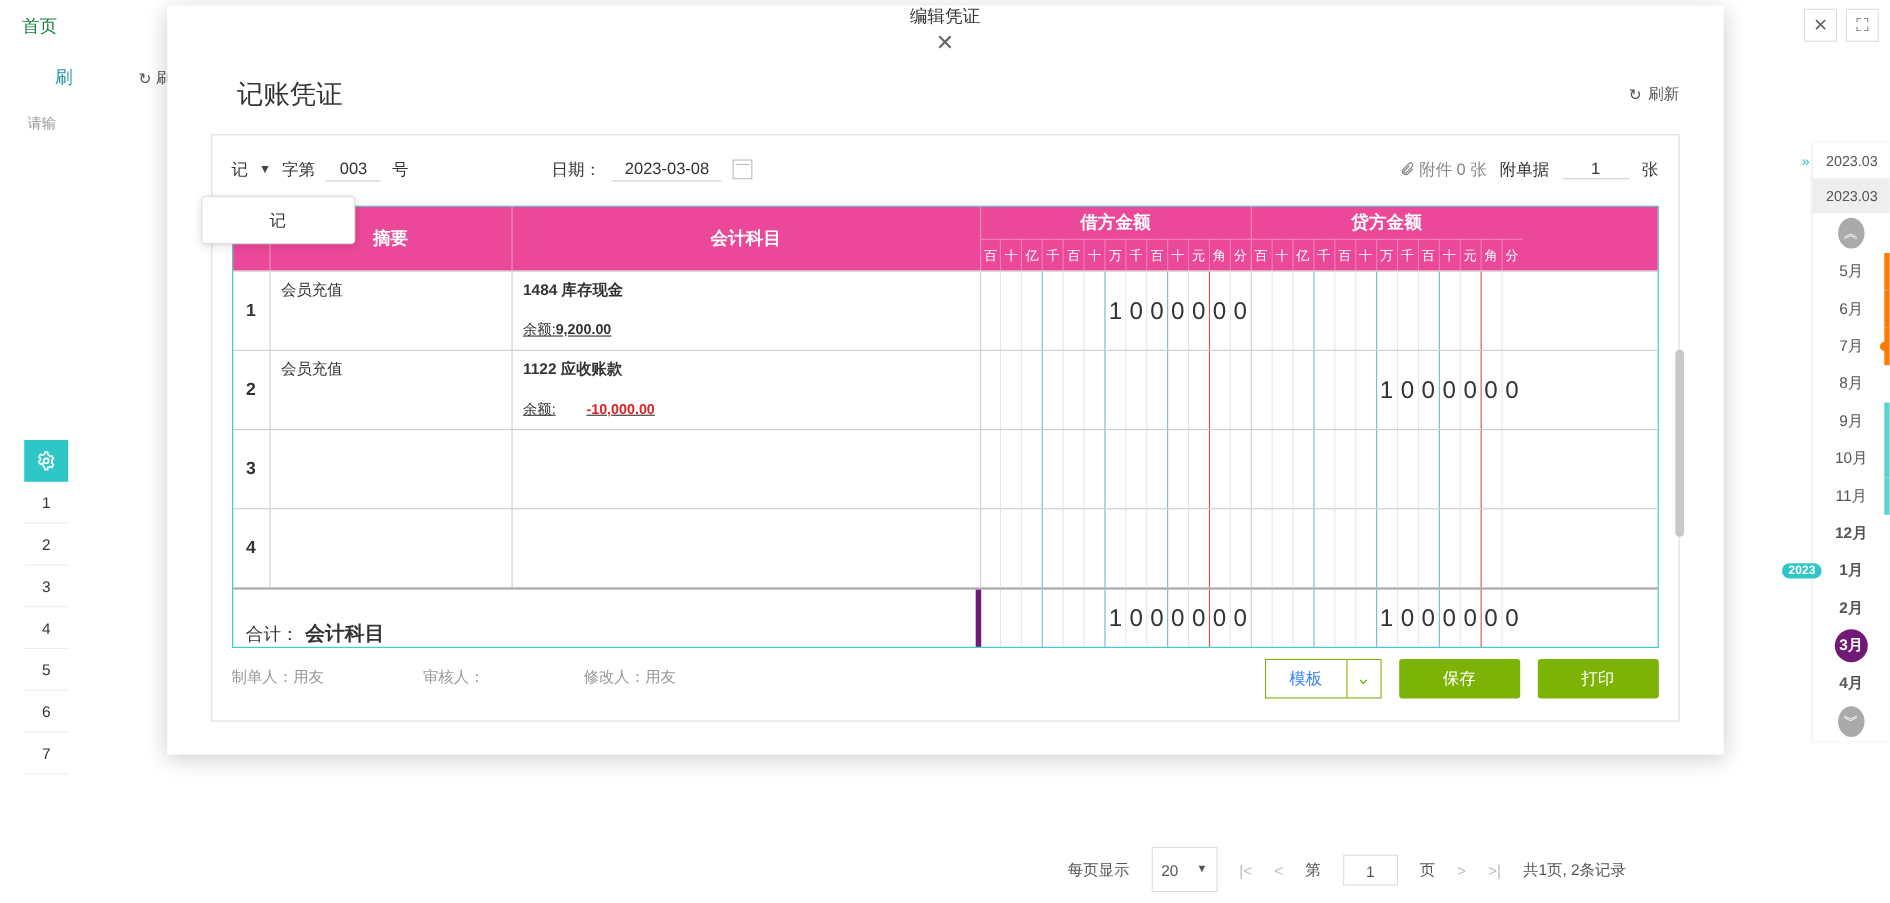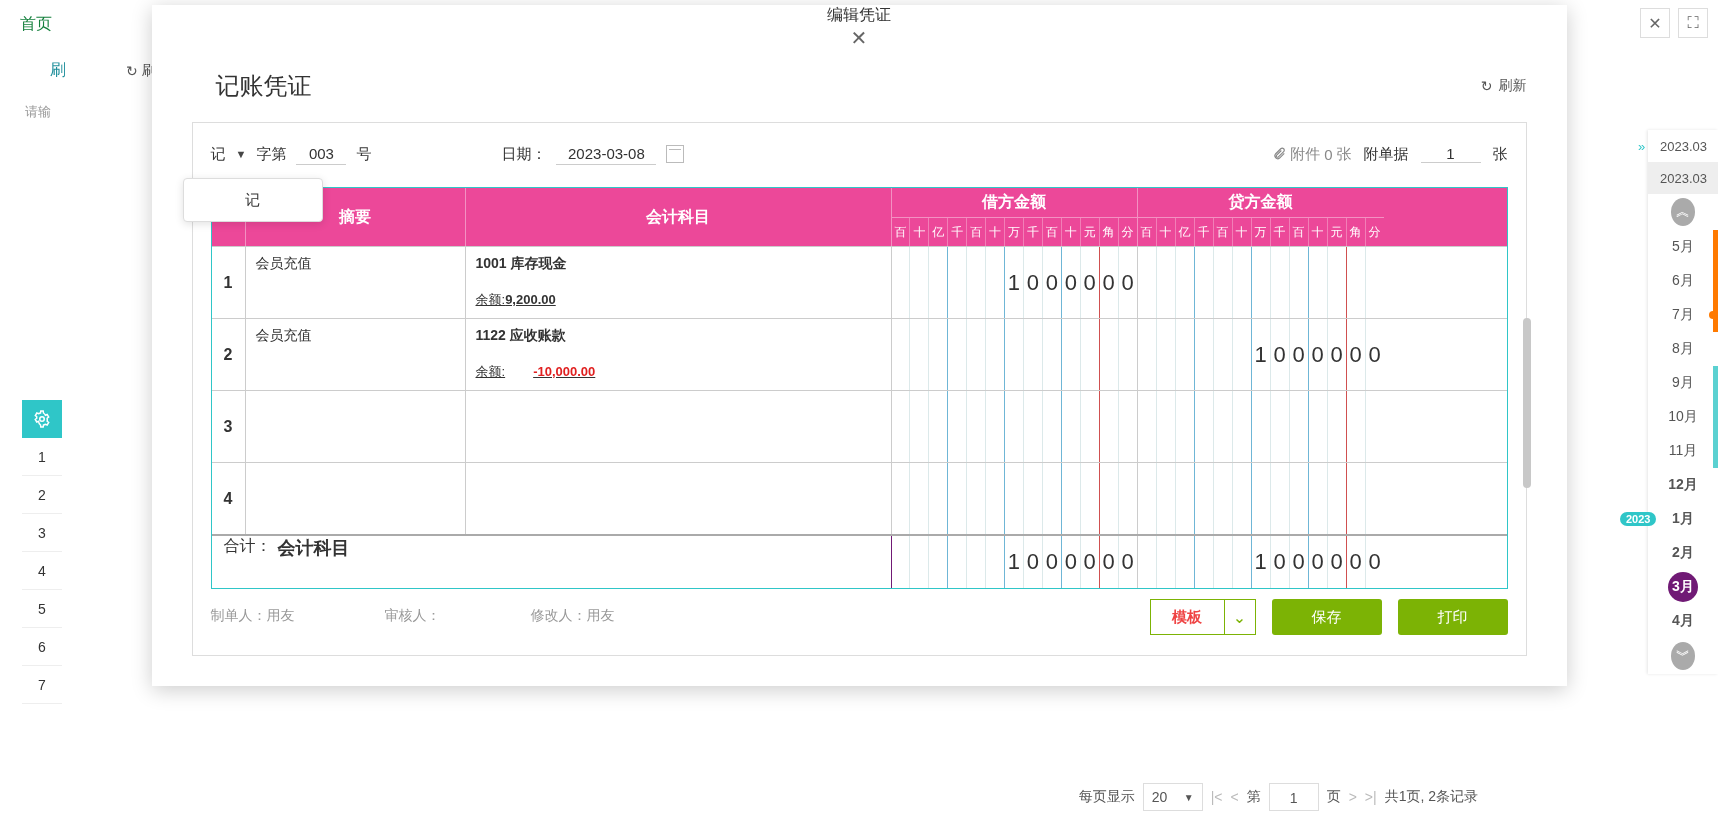--- a/index.html
+++ b/index.html
@@ -22,22 +22,22 @@
 .bg-side-btns .b.plain { border:1px solid #7cb305; color:#7cb305; background:#fff; }
 
 .bg-table-left { position:absolute; left:22px; top:400px; width:40px; }
 .bg-table-left .gear { width:40px; height:38px; background:#2fc6c8; display:flex; align-items:center; justify-content:center; color:#fff; }
 .bg-table-left .rn { width:40px; height:38px; border-bottom:1px solid #eee; display:flex; align-items:center; justify-content:center; font-size:14px; }
 
 .bg-op-col { position:absolute; right:200px; top:395px; width:140px; }
 .bg-op-col .hd { height:40px; background:#2fc6c8; color:#fff; display:flex; align-items:center; justify-content:center; font-size:15px; }
 .bg-op-col .row { height:38px; border-bottom:1px solid #eee; display:flex; align-items:center; justify-content:center; gap:18px; color:#999; }
 
-.bg-footer { position:absolute; bottom:10px; left:0; right:200px; display:flex; align-items:center; justify-content:flex-end; gap:8px; font-size:14px; color:#555; padding-right:40px; }
-.bg-footer .sel { width:60px; height:28px; border:1px solid #ddd; display:flex; align-items:center; padding:0 8px; justify-content:space-between; }
+.bg-footer { position:absolute; bottom:10px; left:0; right:200px; display:flex; align-items:center; justify-content:flex-end; gap:20px; font-size:14px; color:#555; padding-right:40px; }
+.bg-footer .sel { width:60px; height:41px; border:1px solid #ddd; display:flex; align-items:center; padding:0 8px; justify-content:space-between; }
 .bg-footer .inp { width:50px; height:28px; border:1px solid #ddd; text-align:center; line-height:28px; }
 .bg-footer .nav { color:#bbb; }
 
 
 .year-side { position:absolute; right:0; top:130px; width:70px; background:#fff; box-shadow:-1px 0 3px rgba(0,0,0,.1); }
 .year-side .yrow { height:32px; display:flex; align-items:center; padding-left:12px; font-size:13px; color:#555; position:relative; }
 .year-side .yrow.sel { background:#eee; }
 .year-side .arrow-up, .year-side .arrow-down { height:28px; display:flex; align-items:center; justify-content:center; background:#aaa; color:#fff; border-radius:50%; width:24px; margin:4px auto; font-size:14px; }
 .year-side .mrow { height:34px; display:flex; align-items:center; justify-content:center; font-size:14px; color:#555; position:relative; }
 .year-side .mrow.bold { font-weight:bold; }
@@ -95,35 +95,35 @@
 .vrow .c-amount-grid { width:246px; display:flex; border-right:1px solid #ccc; }
 .vrow .c-amount-grid:last-child { border-right:none; }
 .vrow .c-amount-grid .cell { flex:1; border-right:1px solid #dce9ea; display:flex; align-items:center; justify-content:center; font-size:22px; font-family:Arial; }
 .vrow .c-amount-grid .cell:nth-child(3),
 .vrow .c-amount-grid .cell:nth-child(6),
 .vrow .c-amount-grid .cell:nth-child(9){ border-right-color:#6fb6d6; }
 .vrow .c-amount-grid .cell:nth-child(11){ border-right-color:#d05050; }
 .vrow .c-amount-grid .cell:last-child{ border-right:none; }
 
 .vtotal { display:flex; border-top:2px solid #aaa; height:54px; align-items:stretch; }
-.vtotal .lab { width:680px; display:flex; align-items:flex-start; padding-left:12px; font-size:16px; border-right:1px solid #701a75; }
+.vtotal .lab { width:680px; display:flex; align-items:flex-end; padding-left:12px; font-size:16px; border-right:5px solid #701a75; }
 .vtotal .lab b { font-size:18px; margin-left:6px; }
 .vtotal .c-amount-grid { width:246px; display:flex; border-right:1px solid #ccc; }
 .vtotal .c-amount-grid:last-child { border-right:none; }
 .vtotal .c-amount-grid .cell { flex:1; border-right:1px solid #dce9ea; display:flex; align-items:center; justify-content:center; font-size:22px; font-family:Arial; }
 .vtotal .c-amount-grid .cell:nth-child(3),
 .vtotal .c-amount-grid .cell:nth-child(6),
 .vtotal .c-amount-grid .cell:nth-child(9){ border-right-color:#6fb6d6; }
 .vtotal .c-amount-grid .cell:nth-child(11){ border-right-color:#d05050; }
 .vtotal .c-amount-grid .cell:last-child{ border-right:none; }
 
 .sig-row { display:flex; gap:90px; margin-top:18px; font-size:14px; color:#999; }
 .btn-row { display:flex; justify-content:flex-end; gap:16px; margin-top:-26px; }
 .btn-row .split { display:flex; }
-.btn-row .split .main { width:74px; height:36px; border:1px solid #7cb305; color:#ef4444; display:flex; align-items:center; justify-content:center; font-size:15px; border-right:none;font-weight:bold; }
+.btn-row .split .main { width:74px; height:36px; border:1px solid #7cb305; color:#3b82f6; display:flex; align-items:center; justify-content:center; font-size:15px; border-right:none; }
 .btn-row .split .dd { width:32px; height:36px; border:1px solid #7cb305; color:#7cb305; display:flex; align-items:center; justify-content:center; }
 .btn-row .btn-p { width:110px; height:36px; background:#7cb305; color:#fff; border-radius:3px; display:flex; align-items:center; justify-content:center; font-size:15px; }
 
 .vscrollbar { position:absolute; right:-24px; top:130px; width:8px; height:170px; background:#c8c8c8; border-radius:4px; }
 
 svg { display:block; }
 </style>
 </head>
 <body>
 
@@ -329,21 +329,21 @@
                   <span>角</span>
                   <span>分</span>
                 </div>
             </div>
           </div>
           <div id="vrows">
               <div class="vrow">
                 <div class="c-idx">1</div>
                 <div class="c-summary">会员充值</div>
                 <div class="c-subject">
-                  <div class="name">1001 库存现金</div>
+                  <div class="name">1484 库存现金</div>
                   <div class="bal">余额:<b>9,200.00</b></div>
                 </div>
                 <div class="c-amount-grid">
                   <div class="cell"></div>
                   <div class="cell"></div>
                   <div class="cell"></div>
                   <div class="cell"></div>
                   <div class="cell"></div>
                   <div class="cell"></div>
                   <div class="cell">1</div>

